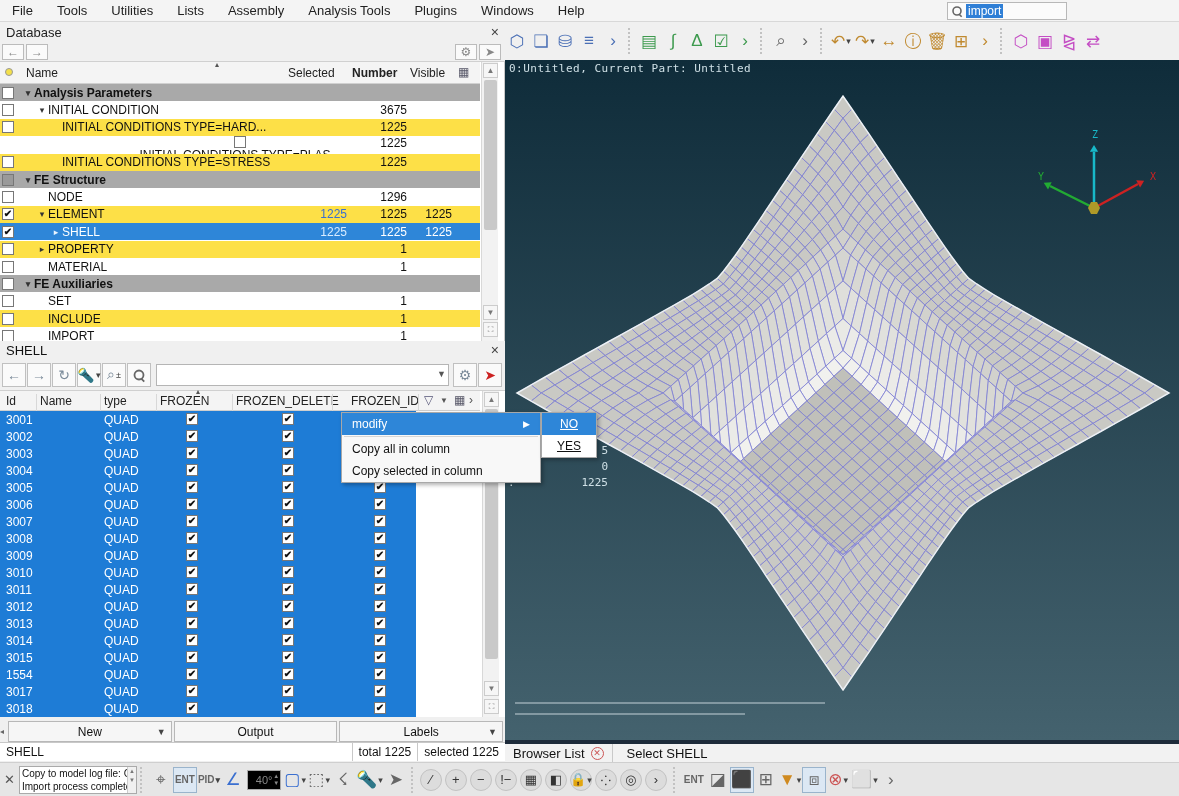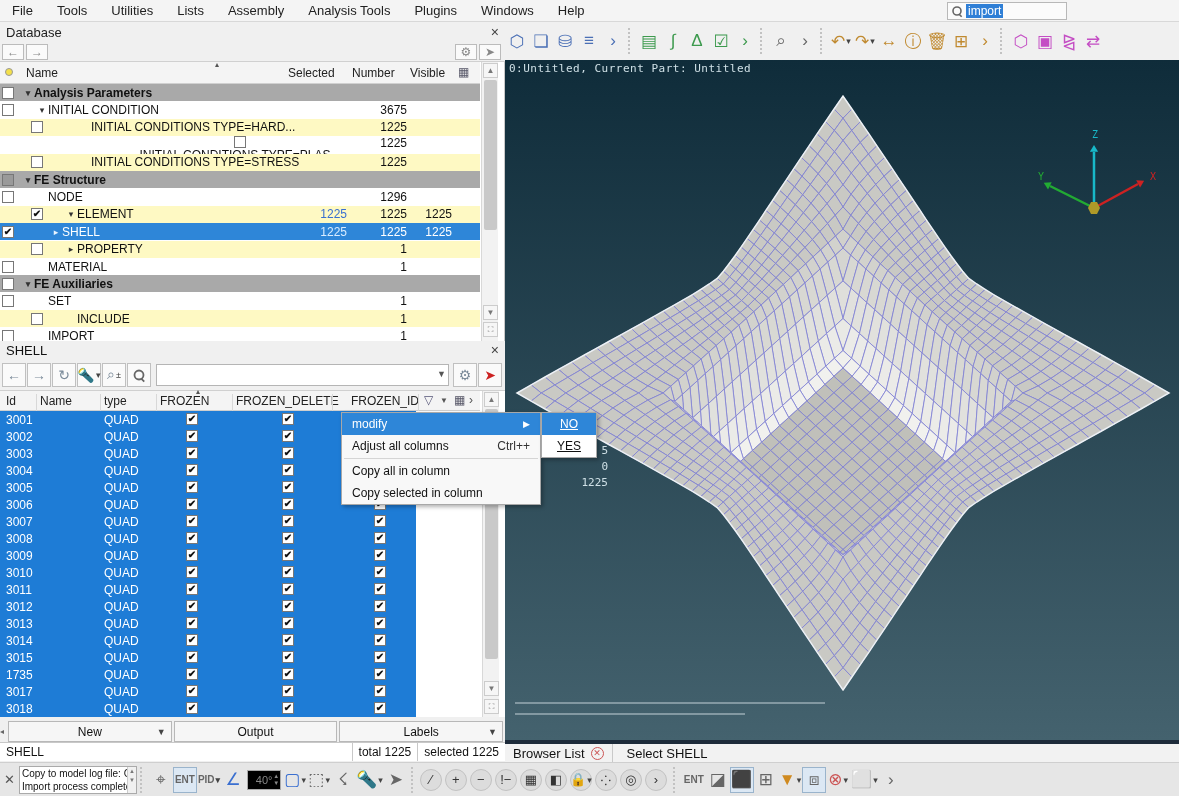--- a/index.html
+++ b/index.html
@@ -41,21 +41,21 @@
   #db-nav .right { margin-left:auto; display:flex; }
 
   #tree { position:absolute; left:0; top:62px; width:505px; height:279px; background:#fff;
     border-right:1px solid #c8c8c8; }
   #tree-head { position:absolute; left:0; top:0; width:480px; height:22px; background:#f4f4f4;
     border-bottom:1px solid #d0d0d0; }
   #tree-head span { position:absolute; top:4px; font-size:12px; color:#222; }
   .tree-row { position:absolute; left:0; width:480px; height:17px; font-size:12px; display:flex; align-items:center; }
   .tree-row .cbcol { width:16px; display:flex; justify-content:center; }
   .band { background:#a9a9a9; font-weight:bold; }
-  .stripe { background:#fef9c3;padding-left:29px; }
+  .stripe { background:#fde047; }
   .selrow { background:#2e86d8; color:#fff; }
   .cb { width:12px; height:12px; background:#fff; border:1px solid #777; font-size:10px;
     line-height:10px; text-align:center; color:#111; font-weight:bold; }
   .cb.partial { background:#9a9a9a; }
   .num { position:absolute; text-align:right; font-size:12px; }
   .tw { font-size:9px; color:#333; width:12px; display:inline-block; text-align:center; }
   .selrow .tw { color:#eaf4ff; }
   .scrollbar { position:absolute; width:17px; background:#f2f2f2; border-left:1px solid #d8d8d8; }
   .sb-btn { position:absolute; left:1px; width:15px; height:15px; background:#f6f6f6;
     border:1px solid #ccc; color:#777; font-size:8px; display:flex; align-items:center; justify-content:center; }
@@ -206,21 +206,21 @@
     <span class="right">
       <span class="nav-btn">⚙</span>
       <span class="nav-btn">➤</span>
     </span>
   </div>
   <div id="tree">
       <div id="tree-head">
         <span style="left: 5px; top: 6px; width: 8px; height: 8px; border-radius: 50%; background: rgb(244, 224, 74); border: 1px solid rgb(153, 153, 153); position: absolute;"></span>
         <span style="left: 26px;">Name</span>
         <span style="left: 288px;">Selected</span>
-        <span style="left: 352px;">Number</span>
+        <span style="left: 352px; font-weight: bold;">Number</span>
         <span style="left: 410px;">Visible</span>
         <span style="left: 215px; top: -2px; font-size: 8px; color: rgb(85, 85, 85);">▴</span>
         <span style="left: 458px; top: 3px; font-size: 12px; color: rgb(85, 85, 102);">▦</span>
       </div>
       <div class="tree-row band" style="top: 22px;">
         <span class="cbcol">
           <span class="cb"></span>
         </span>
         <span style="width: 6px;"></span>
         <span class="tw">▾</span>
@@ -515,21 +515,21 @@
       </div>
       <div class="srow" style="top: 258px;">
         <span class="id">3015</span>
         <span class="ty">QUAD</span>
         <span class="cb" style="left: 186px;">✔</span>
         <span class="cb" style="left: 282px;">✔</span>
         <span class="cb" style="left: 374px;">✔</span>
         <span style="position: absolute; left: 416px; top: 0px; width: 64px; height: 17px; background: rgb(255, 255, 255);"></span>
       </div>
       <div class="srow" style="top: 275px;">
-        <span class="id">1735</span>
+        <span class="id">1554</span>
         <span class="ty">QUAD</span>
         <span class="cb" style="left: 186px;">✔</span>
         <span class="cb" style="left: 282px;">✔</span>
         <span class="cb" style="left: 374px;">✔</span>
         <span style="position: absolute; left: 416px; top: 0px; width: 64px; height: 17px; background: rgb(255, 255, 255);"></span>
       </div>
       <div class="srow" style="top: 292px;">
         <span class="id">3017</span>
         <span class="ty">QUAD</span>
         <span class="cb" style="left: 186px;">✔</span>
@@ -1910,24 +1910,20 @@
           <span>1225</span>
         </div>
       </div>
   </div>
 
   <div id="ctx">
       <div class="ctx-item hl">
         <span>modify</span>
         <span class="sub">▶</span>
       </div>
-      <div class="ctx-item">
-        <span>Adjust all columns</span>
-        <span class="sc">Ctrl++</span>
-      </div>
       <div class="ctx-sep"></div>
       <div class="ctx-item">
         <span>Copy all in column</span>
       </div>
       <div class="ctx-item">
         <span>Copy selected in column</span>
       </div>
     </div>
   <div id="ctx-sub">
       <div class="ctx-item hl">NO</div>

